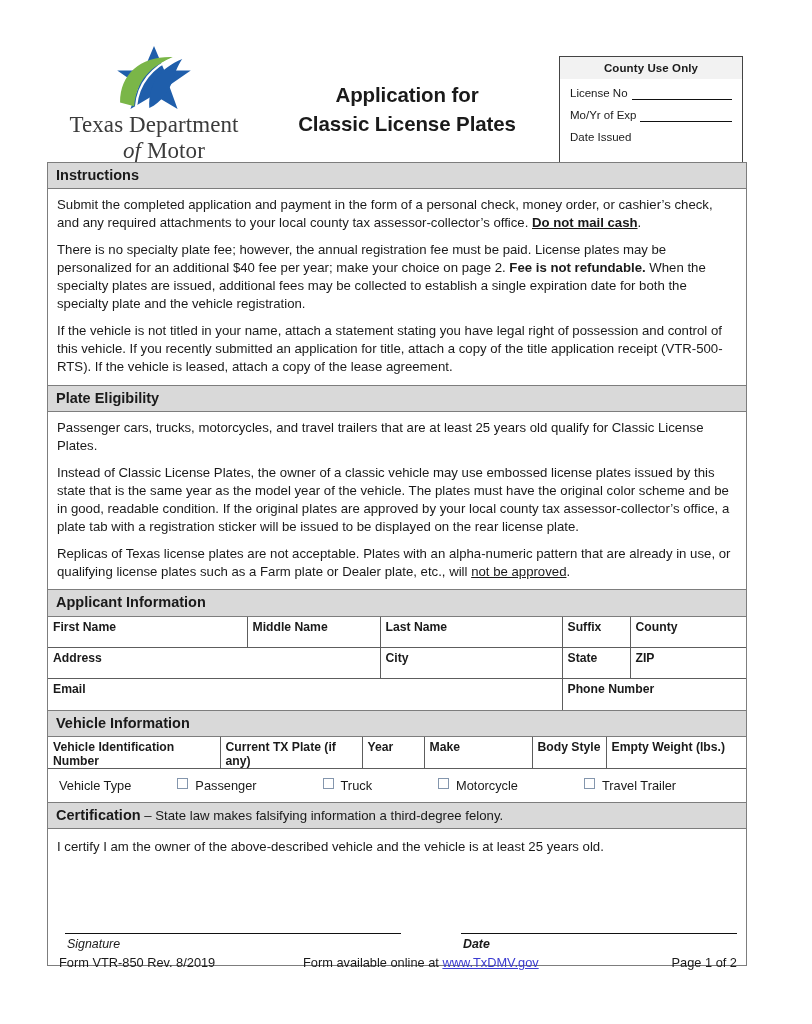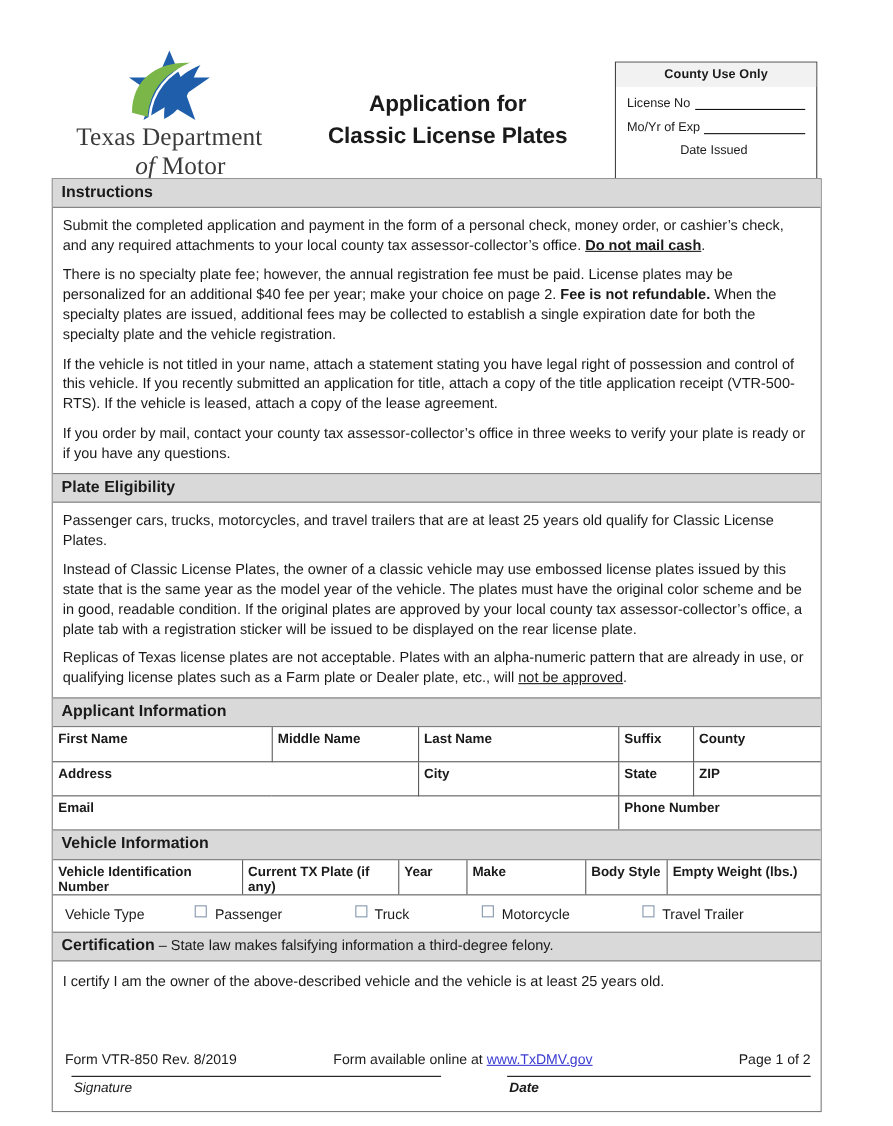--- a/index.html
+++ b/index.html
@@ -85,21 +85,21 @@
     font-weight: bold;
     padding: 5px 0 5px;
     letter-spacing: .1px;
   }
   .county-box-body {
     padding: 8px 10px 10px 10px;
   }
   .county-row {
     font-size: 11.5px;
     display: flex;
-    align-items: center;
+    align-items: flex-start;
     margin-bottom: 9px;
     white-space: nowrap;
   }
   .county-row:last-child { margin-bottom: 2px; flex-direction: column; }
   .county-row .lbl { padding-right: 4px; }
   .county-row .rule {
     flex: 1 1 auto;
     border-bottom: 1.3px solid #111;
     height: 12px;
   }
@@ -286,21 +286,20 @@
     </div>
   </div>
 
   <div class="frame">
 
     <div class="sec-head">Instructions</div>
     <div class="sec-body">
       <p><span>Submit the completed application and payment in the form of a personal check, money order, or cashier’s check, and any required attachments to your local county tax assessor-collector’s office.  </span><span class="bu">Do not mail cash</span><span>.</span></p>
       <p><span>There is no specialty plate fee; however, the annual registration fee must be paid.  License plates may be personalized for an additional $40 fee per year; make your choice on page 2.  </span><span class="b">Fee is not refundable.</span><span>  When the specialty plates are issued, additional fees may be collected to establish a single expiration date for both the specialty plate and the vehicle registration.</span></p>
       <p>If the vehicle is not titled in your name, attach a statement stating you have legal right of possession and control of this vehicle.  If you recently submitted an application for title, attach a copy of the title application receipt (VTR-500-RTS).  If the vehicle is leased, attach a copy of the lease agreement.</p>
-      <p>If you order by mail, contact your county tax assessor-collector’s office in three weeks to verify your plate is ready or if you have any questions.</p>
     </div>
 
     <div class="sec-head mid">Plate Eligibility</div>
     <div class="sec-body">
       <p>Passenger cars, trucks, motorcycles, and travel trailers that are at least 25 years old qualify for Classic License Plates.</p>
       <p>Instead of Classic License Plates, the owner of a classic vehicle may use embossed license plates issued by this state that is the same year as the model year of the vehicle.  The plates must have the original color scheme and be in good, readable condition.  If the original plates are approved by your local county tax assessor-collector’s office, a plate tab with a registration sticker will be issued to be displayed on the rear license plate.</p>
       <p><span>Replicas of Texas license  plates are not acceptable.  Plates with an alpha-numeric pattern that are already in use, or qualifying license plates such as a Farm plate or  Dealer plate, etc., will </span><span class="u">not be approved</span><span>.</span></p>
     </div>
 
     <div class="sec-head mid">Applicant Information</div>

